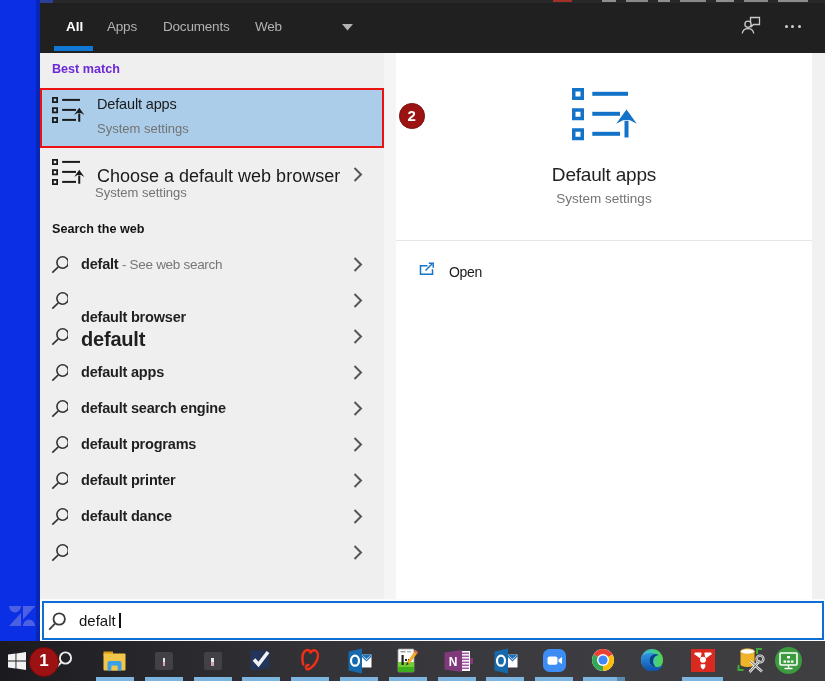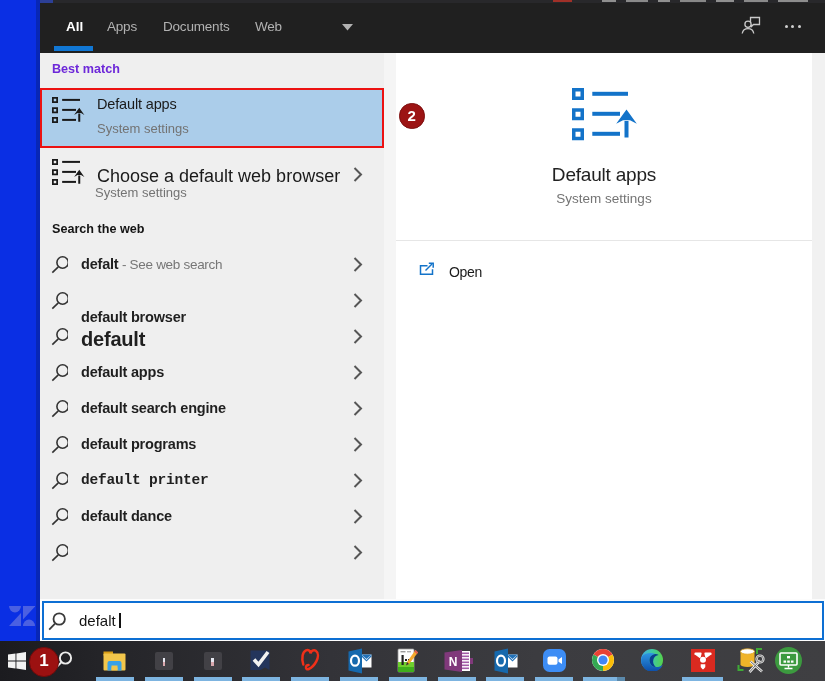--- a/index.html
+++ b/index.html
@@ -144,21 +144,21 @@
     <line x1="8.3" y1="13.8" x2="2.3" y2="19.6" stroke="#333" stroke-width="1.6"></line>
   </svg>
   <div class="abs" style="left:81px;top:435.5px;font-size:14.5px;font-weight:600;letter-spacing:-0.2px;color:#1f1f1f;">default programs</div>
   <svg class="abs" style="left:353px;top:437.0px;" width="10" height="15" viewBox="0 0 10 15">
       <path d="M1.5,1 L8,7.5 L1.5,14" fill="none" stroke="#565656" stroke-width="2"></path>
     </svg>
   <svg class="abs" style="left:50px;top:468.5px;" width="18" height="21" viewBox="0 0 18 21">
     <circle cx="12.6" cy="9.5" r="5.7" fill="none" stroke="#333" stroke-width="1.6"></circle>
     <line x1="8.3" y1="13.8" x2="2.3" y2="19.6" stroke="#333" stroke-width="1.6"></line>
   </svg>
-  <div class="abs" style="left:81px;top:471.5px;font-size:14.5px;font-weight:600;letter-spacing:-0.2px;color:#1f1f1f;font-family:Liberation Mono, monospace;">default printer</div>
+  <div class="abs" style="left:81px;top:471.5px;font-size:14.5px;font-weight:600;letter-spacing:-0.2px;color:#1f1f1f;">default printer</div>
   <svg class="abs" style="left:353px;top:473.0px;" width="10" height="15" viewBox="0 0 10 15">
       <path d="M1.5,1 L8,7.5 L1.5,14" fill="none" stroke="#565656" stroke-width="2"></path>
     </svg>
   <svg class="abs" style="left:50px;top:504.5px;" width="18" height="21" viewBox="0 0 18 21">
     <circle cx="12.6" cy="9.5" r="5.7" fill="none" stroke="#333" stroke-width="1.6"></circle>
     <line x1="8.3" y1="13.8" x2="2.3" y2="19.6" stroke="#333" stroke-width="1.6"></line>
   </svg>
   <div class="abs" style="left:81px;top:507.5px;font-size:14.5px;font-weight:700;letter-spacing:-0.2px;color:#1f1f1f;">default dance</div>
   <svg class="abs" style="left:353px;top:509.0px;" width="10" height="15" viewBox="0 0 10 15">
       <path d="M1.5,1 L8,7.5 L1.5,14" fill="none" stroke="#565656" stroke-width="2"></path>

